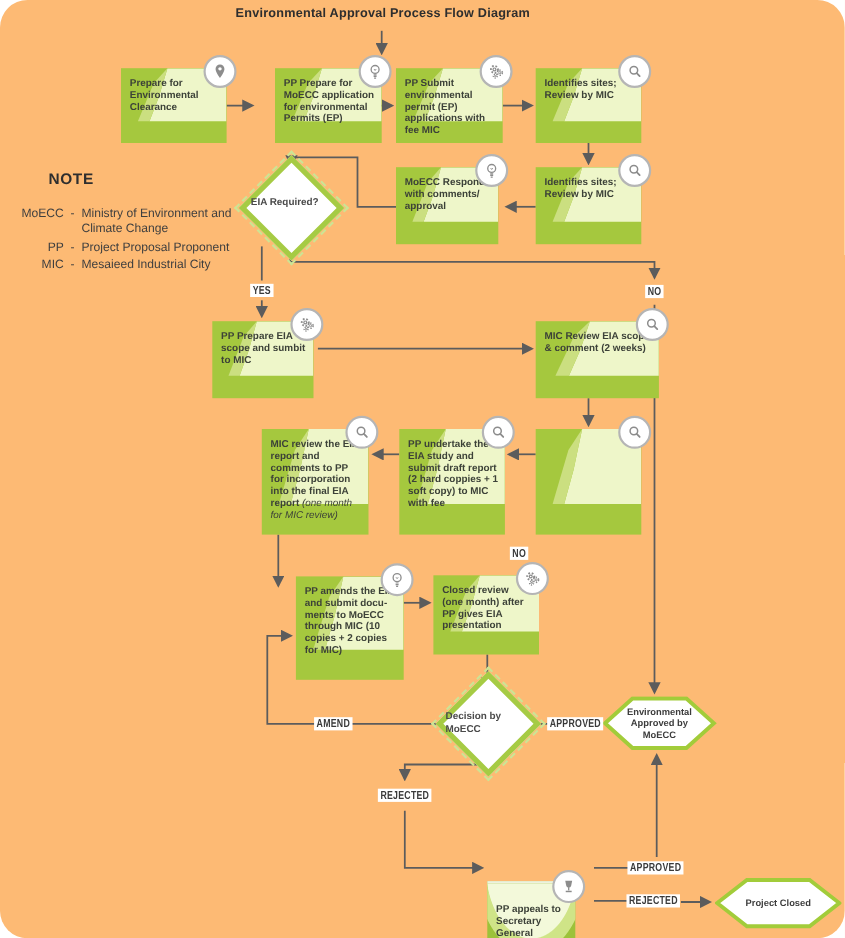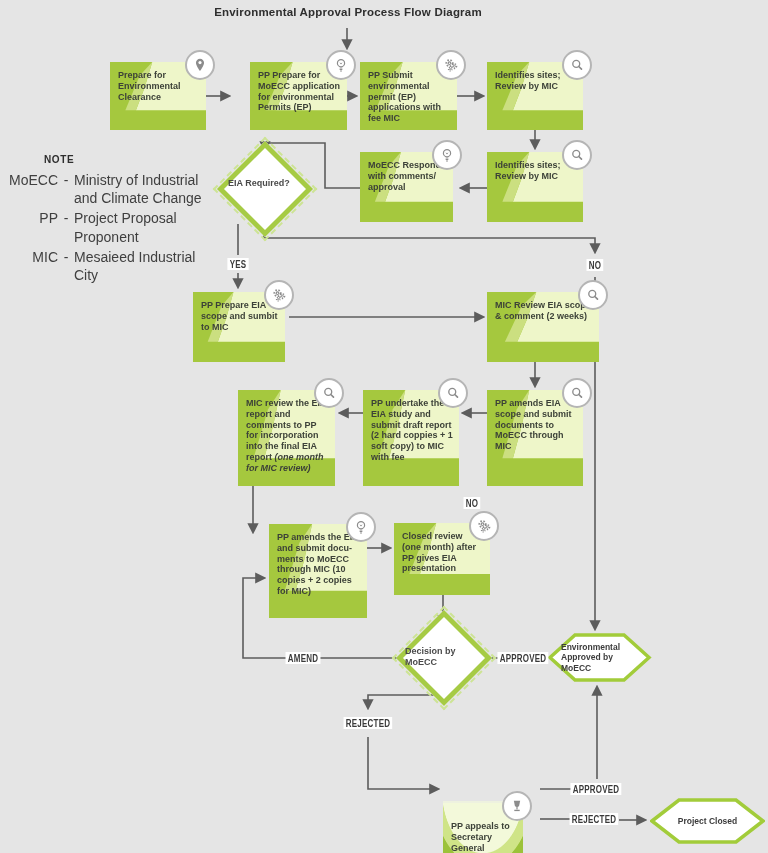--- a/index.html
+++ b/index.html
@@ -1,31 +1,31 @@
 <!DOCTYPE html>
 <html><head>
 <meta charset="utf-8">
 <style>
   html,body{margin:0;padding:0;background:#fff;}
-  #canvas{position:relative;width:768px;height:853px;background:#e5e5e5;overflow:hidden;
-          font-family:"Liberation Sans",sans-serif;}
+  #canvas{position:relative;width:768px;height:853px;background:#fdba74;overflow:hidden;
+          font-family:"Liberation Sans",sans-serif;border-radius:25px;}
   .title{position:absolute;left:120px;top:6px;width:456px;text-align:center;
          font-size:11.5px;font-weight:800;color:#2e2e2e;letter-spacing:.2px;}
   
   .wires{position:absolute;left:0;top:0;}
   .w{fill:none;stroke:#5c5c5c;stroke-width:1.6;}
   
   .pbox{position:absolute;background:#a5c83e;box-sizing:border-box;
         padding:8px 6px 19px 8px;color:#3c4138;font-size:9px;line-height:1.2;font-weight:700;}
   .curl1{position:absolute;inset:0;background:#eef6c9;
          clip-path:polygon(44% 0,100% 0,100% 71%,27% 71%,36% 38%);}
   .curl2{position:absolute;inset:0;background:#cbdf80;
          clip-path:polygon(44% 0,36% 38%,27% 71%,16% 71%,31% 20%);}
   .txt{position:relative;z-index:2;display:block;}
-  .txt em{font-style:italic;font-weight:700;margin-top:20px;}
+  .txt em{font-style:italic;font-weight:400;margin-top:20px;}
   .badge{position:absolute;top:-12px;right:-9px;width:26px;height:26px;border-radius:50%;
          background:#fff;border:2px solid #b5b5b5;z-index:3;display:flex;
          align-items:center;justify-content:center;}
   
   .appeal{background:
       radial-gradient(ellipse 85% 135% at 50% -18%, #f3f9da 0%, #f3f9da 60%, #cfe487 61%, #cfe487 73%, rgba(0,0,0,0) 74%),
       #9cc23a;
       border-top:2px solid #eef2df;}
   
   .diamond{position:absolute;width:58px;height:58px;background:#fff;
@@ -33,26 +33,26 @@
            transform:rotate(45deg);}
   .dlabel{position:absolute;text-align:left;font-size:9px;font-weight:700;color:#4a4a4a;
           line-height:1.25;z-index:4;}
   
   .plabel{position:absolute;transform:translate(-50%,-50%) scaleX(.76);transform-origin:center;
           font-size:10.5px;font-weight:800;color:#3a3a3a;background:#fff;padding:0 3px;
           letter-spacing:.3px;white-space:nowrap;z-index:5;}
   
   .hex{position:absolute;z-index:4;}
   .hex .htext{position:absolute;inset:0;display:flex;align-items:center;justify-content:center;
-          font-size:8.5px;font-weight:700;color:#3c3c3c;line-height:1.25;
+          text-align:center;font-size:8.5px;font-weight:700;color:#3c3c3c;line-height:1.25;
           padding:0 14px;}
   
   .note{position:absolute;left:8px;top:154px;width:214px;color:#3f3f3f;z-index:2;}
-  .note .nh{font-size:10px;font-weight:800;letter-spacing:.6px;margin-bottom:6px;color:#2e2e2e;padding-left:36px;}
-  .nrow{display:flex;font-size:14px;line-height:1.3;margin-bottom:2px;}
+  .note .nh{font-size:14px;font-weight:800;letter-spacing:.6px;margin-bottom:17px;color:#2e2e2e;padding-left:36px;}
+  .nrow{display:flex;font-size:11px;line-height:1.3;margin-bottom:2px;}
   .nabbr{width:50px;text-align:right;flex:none;}
   .ndash{width:16px;text-align:center;flex:none;}
   .ndef{flex:1;}
 </style>
 </head>
 <body>
 
 <div id="canvas">
 
   <svg class="wires" width="768" height="853" viewBox="0 0 768 853">
@@ -89,21 +89,21 @@
     <polyline class="w" points="619,820 645,820" marker-end="url(#ah)"></polyline>
   </svg>
 
   <div class="title">Environmental Approval Process Flow Diagram</div>
 
   <div class="note">
     <div class="nh">NOTE</div>
     <div class="nrow">
       <span class="nabbr">MoECC</span>
       <span class="ndash">-</span>
-      <span class="ndef">Ministry of Industrial and Climate Change</span>
+      <span class="ndef">Ministry of Environment and Climate Change</span>
     </div>
     <div class="nrow">
       <span class="nabbr">PP</span>
       <span class="ndash">-</span>
       <span class="ndef">Project Proposal Proponent</span>
     </div>
     <div class="nrow">
       <span class="nabbr">MIC</span>
       <span class="ndash">-</span>
       <span class="ndef">Mesaieed Industrial City</span>
@@ -244,21 +244,20 @@
   </div>
   <div class="pbox" style="left:487px;top:390px;width:96px;height:96px">
     <i class="curl1"></i>
       <i class="curl2"></i>
     <span class="badge">
         <svg width="18" height="18" viewBox="0 0 24 24">
           <circle cx="11" cy="10.5" r="4.6" fill="none" stroke="#8c8c8c" stroke-width="1.8"></circle>
           <line x1="14.4" y1="14" x2="18" y2="17.6" stroke="#8c8c8c" stroke-width="2.2" stroke-linecap="round"></line>
         </svg>
       </span>
-    <span class="txt">PP amends EIA scope and submit documents to MoECC through MIC</span>
   </div>
 
   <div class="pbox" style="left:269px;top:524px;width:98px;height:94px">
     <i class="curl1"></i>
       <i class="curl2"></i>
     <span class="badge">
         <svg width="18" height="18" viewBox="0 0 24 24">
           <circle cx="12" cy="9.5" r="4.8" fill="none" stroke="#8c8c8c" stroke-width="1.6"></circle>
           <path d="M10.7 9l1.3 1.8L13.3 9" fill="none" stroke="#8c8c8c" stroke-width="1.1"></path>
           <path d="M10.2 16h3.6M10.2 18h3.6M10.8 20h2.4" stroke="#8c8c8c" stroke-width="1.4"></path>

